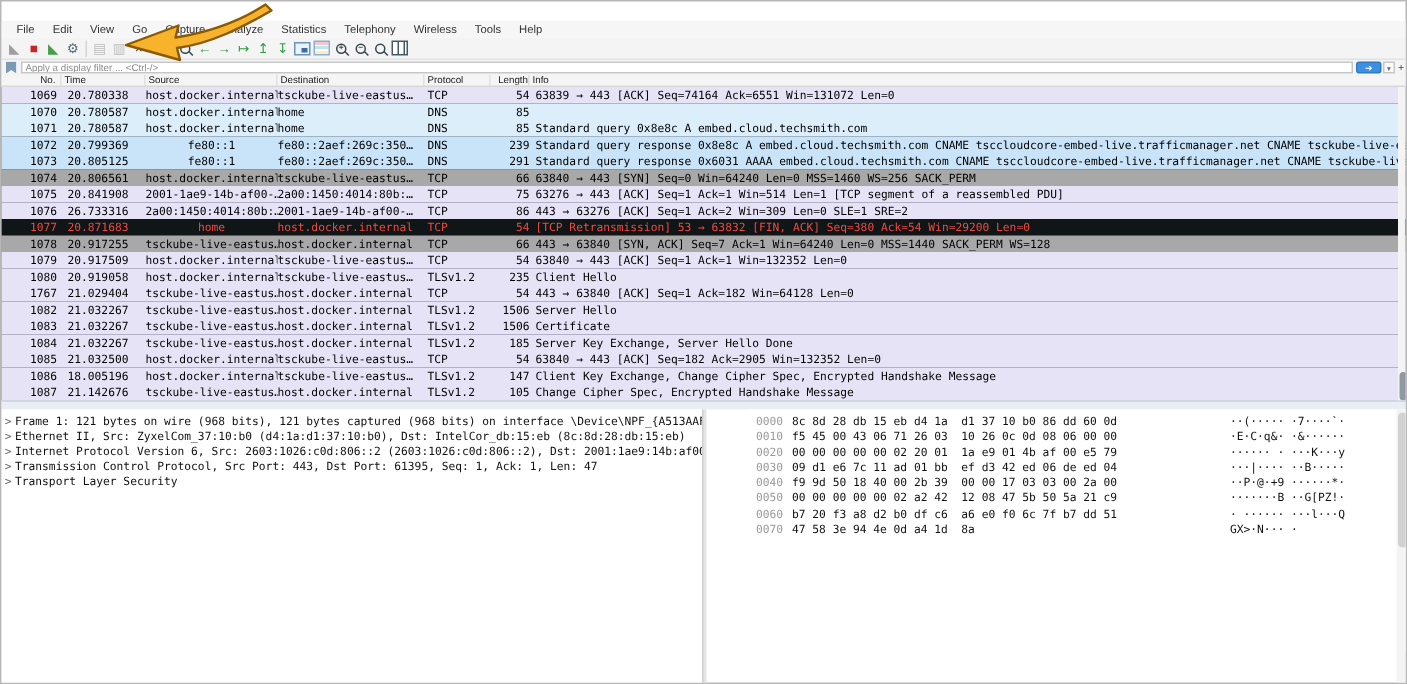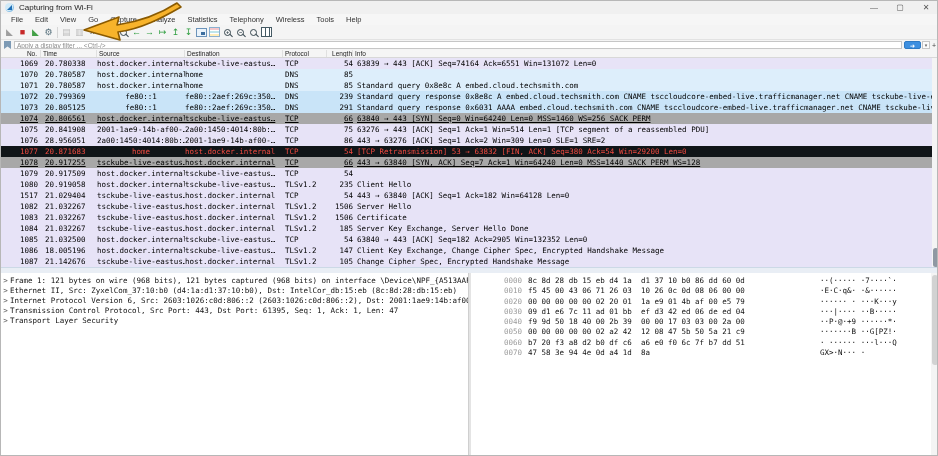--- a/index.html
+++ b/index.html
@@ -67,21 +67,21 @@
   .w-time{width:56px;padding-left:4px;}
   .w-src{width:88px;}
   .w-dst{width:98px;}
   .w-proto{width:44px;padding-left:2px;}
   .w-len{width:26px;text-align:right;}
   .w-info{flex:1 1 auto;padding-left:4px;overflow:hidden;}
   .hc{border-right:1px solid #e0e0e0;padding-left:2px;}
   .r-tcp{background:#e7e3f7;}
   .r-dns{background:#ddeefb;}
   .r-dns6{background:#c9e4f8;}
-  .r-syn{background:#a8a8a8;text-decoration:underline;}
+  .r-syn{background:#a8a8a8;}
   .r-bad{background:#101518;color:#f04a40;}
   .src-center{text-align:center;}
 
   .vscroll{width:7px;background:#f4f4f4;}
   .thumb{position:absolute;border-radius:3px;}
 
   
   .hsplit{left:0;top:266px;width:938px;height:6px;background:#e9eef5;border-top:1px solid #ccd9e6;}
 
   
@@ -100,29 +100,20 @@
   .h-asc{position:absolute;left:322px;}
 
   
   .annot{left:72px;top:0;width:115px;height:42px;pointer-events:none;}
 </style>
 </head>
 <body>
 
 <div class="window">
 
-  <div class="abs titlebar">
-    <span class="ws-logo"></span>
-    <span>Capturing from Wi-Fi</span>
-    <span class="win-controls">
-      <span class="win-btn">—</span>
-      <span class="win-btn">▢</span>
-      <span class="win-btn">✕</span>
-    </span>
-  </div>
 
   <div class="abs menubar">
       <span class="menu-item">File</span>
       <span class="menu-item">Edit</span>
       <span class="menu-item">View</span>
       <span class="menu-item">Go</span>
       <span class="menu-item">Capture</span>
       <span class="menu-item">Analyze</span>
       <span class="menu-item">Statistics</span>
       <span class="menu-item">Telephony</span>
@@ -246,21 +237,21 @@
         <span class="pc w-no">1075</span>
         <span class="pc w-time">20.841908</span>
         <span class="pc w-src">2001-1ae9-14b-af00-…</span>
         <span class="pc w-dst">2a00:1450:4014:80b:…</span>
         <span class="pc w-proto">TCP</span>
         <span class="pc w-len">75</span>
         <span class="pc w-info">63276 → 443 [ACK] Seq=1 Ack=1 Win=514 Len=1 [TCP segment of a reassembled PDU]</span>
       </div>
       <div class="prow r-tcp">
         <span class="pc w-no">1076</span>
-        <span class="pc w-time">28.956051</span>
+        <span class="pc w-time">26.733316</span>
         <span class="pc w-src">2a00:1450:4014:80b:…</span>
         <span class="pc w-dst">2001-1ae9-14b-af00-…</span>
         <span class="pc w-proto">TCP</span>
         <span class="pc w-len">86</span>
         <span class="pc w-info">443 → 63276 [ACK] Seq=1 Ack=2 Win=309 Len=0 SLE=1 SRE=2</span>
       </div>
       <div class="prow r-bad">
         <span class="pc w-no">1077</span>
         <span class="pc w-time">20.871683</span>
         <span class="pc w-src src-center">home</span>
@@ -278,32 +269,33 @@
         <span class="pc w-len">66</span>
         <span class="pc w-info">443 → 63840 [SYN, ACK] Seq=7 Ack=1 Win=64240 Len=0 MSS=1440 SACK_PERM WS=128</span>
       </div>
       <div class="prow r-tcp">
         <span class="pc w-no">1079</span>
         <span class="pc w-time">20.917509</span>
         <span class="pc w-src">host.docker.internal</span>
         <span class="pc w-dst">tsckube-live-eastus…</span>
         <span class="pc w-proto">TCP</span>
         <span class="pc w-len">54</span>
+        <span class="pc w-info">63840 → 443 [ACK] Seq=1 Ack=1 Win=132352 Len=0</span>
       </div>
       <div class="prow r-tcp">
         <span class="pc w-no">1080</span>
         <span class="pc w-time">20.919058</span>
         <span class="pc w-src">host.docker.internal</span>
         <span class="pc w-dst">tsckube-live-eastus…</span>
         <span class="pc w-proto">TLSv1.2</span>
         <span class="pc w-len">235</span>
         <span class="pc w-info">Client Hello</span>
       </div>
       <div class="prow r-tcp">
-        <span class="pc w-no">1517</span>
+        <span class="pc w-no">1767</span>
         <span class="pc w-time">21.029404</span>
         <span class="pc w-src">tsckube-live-eastus…</span>
         <span class="pc w-dst">host.docker.internal</span>
         <span class="pc w-proto">TCP</span>
         <span class="pc w-len">54</span>
         <span class="pc w-info">443 → 63840 [ACK] Seq=1 Ack=182 Win=64128 Len=0</span>
       </div>
       <div class="prow r-tcp">
         <span class="pc w-no">1082</span>
         <span class="pc w-time">21.032267</span>

